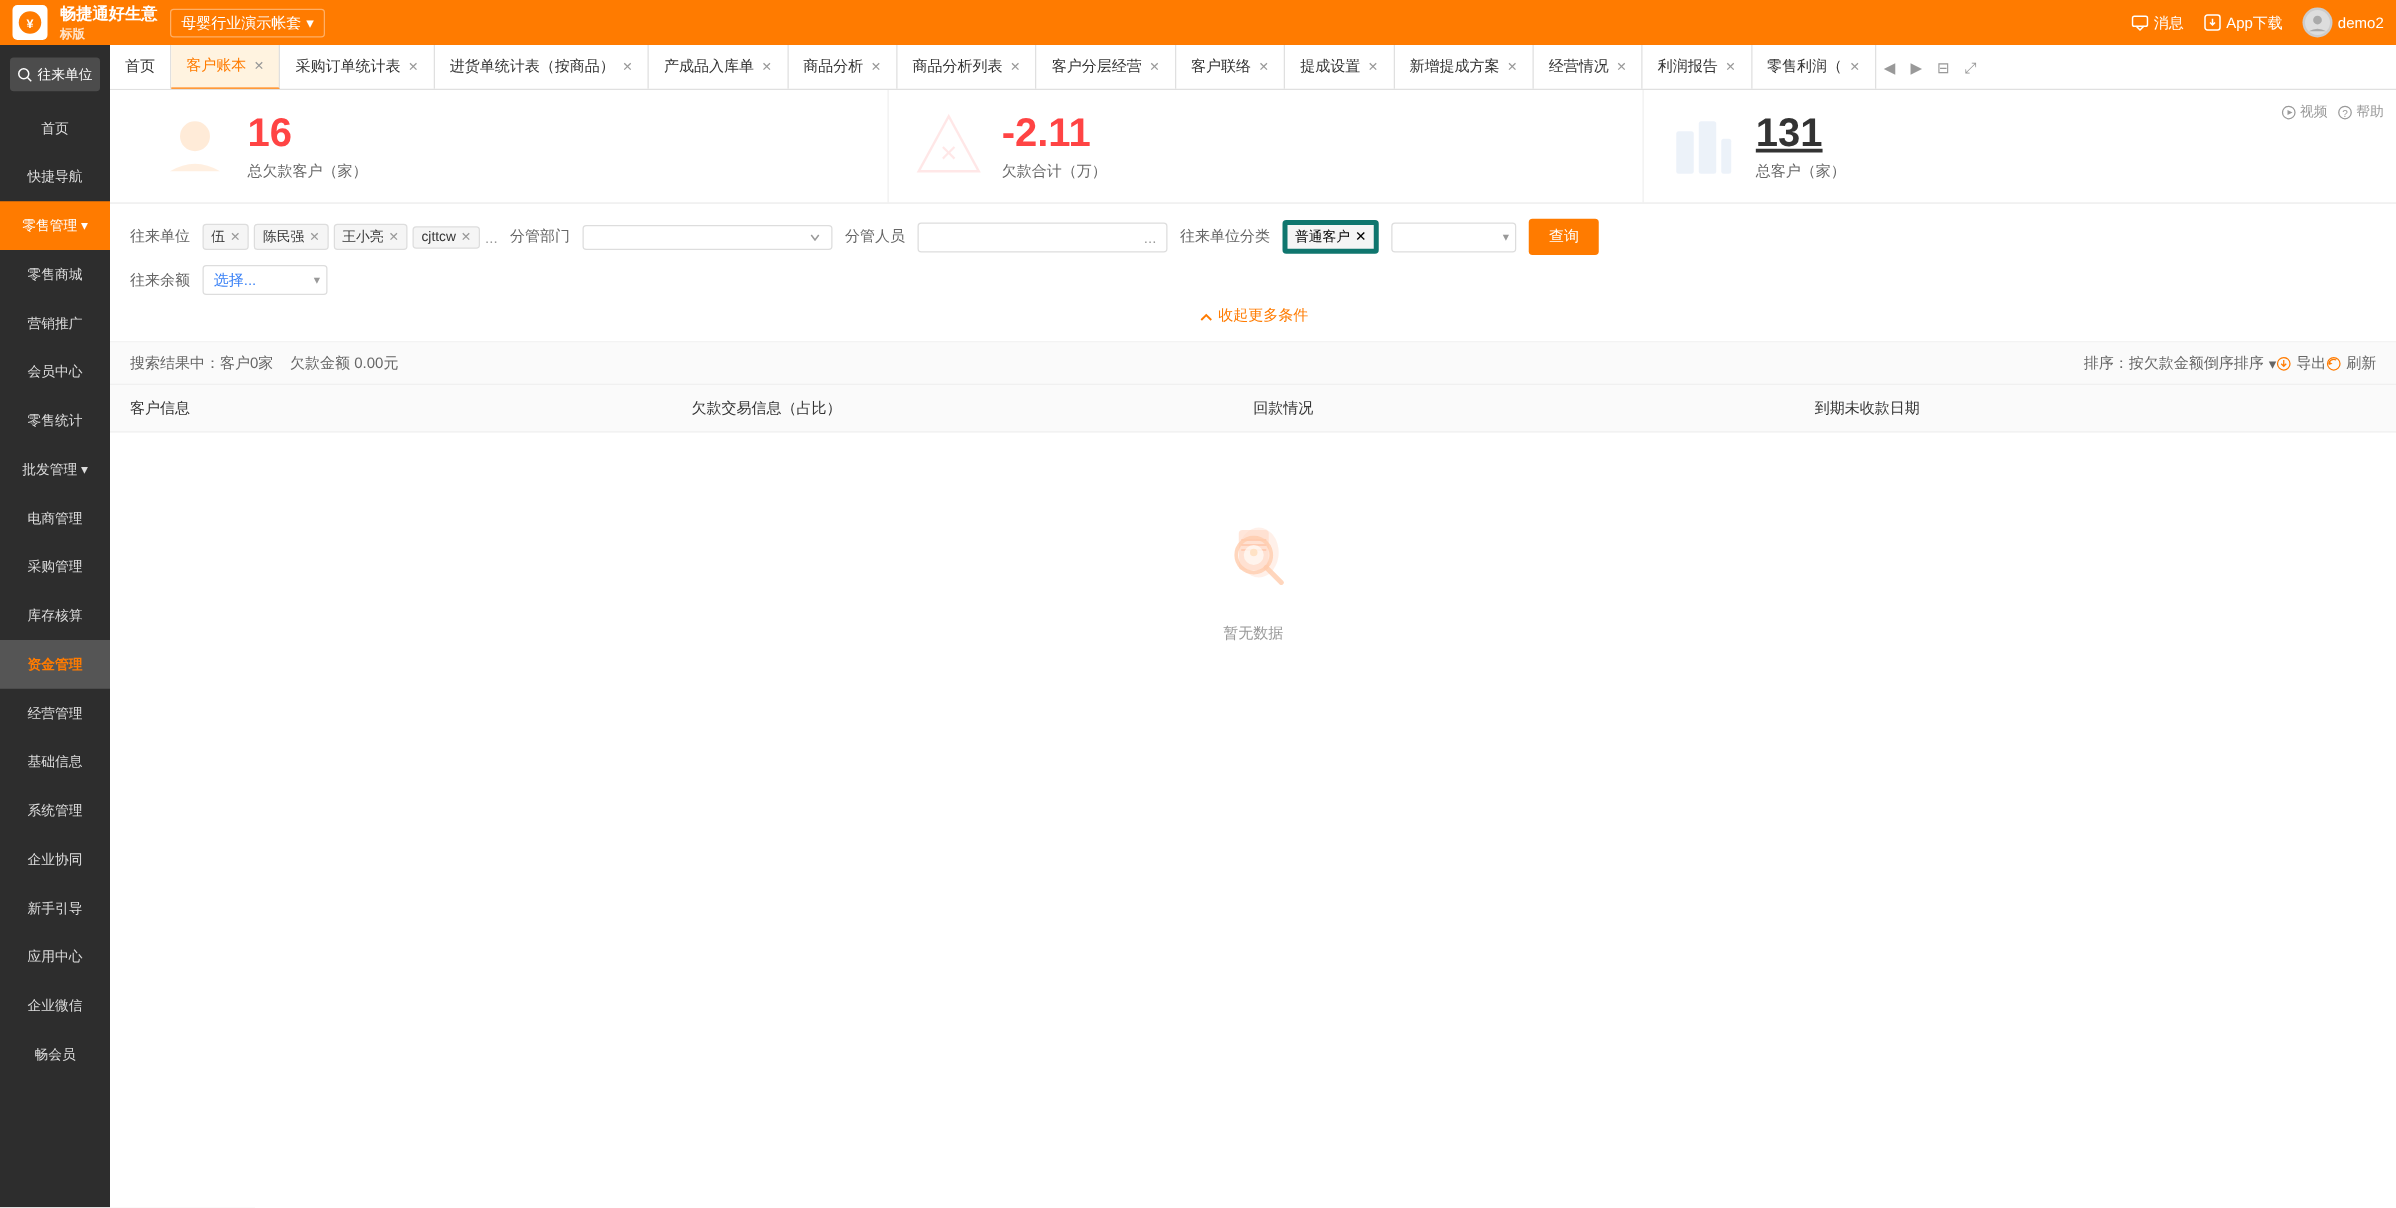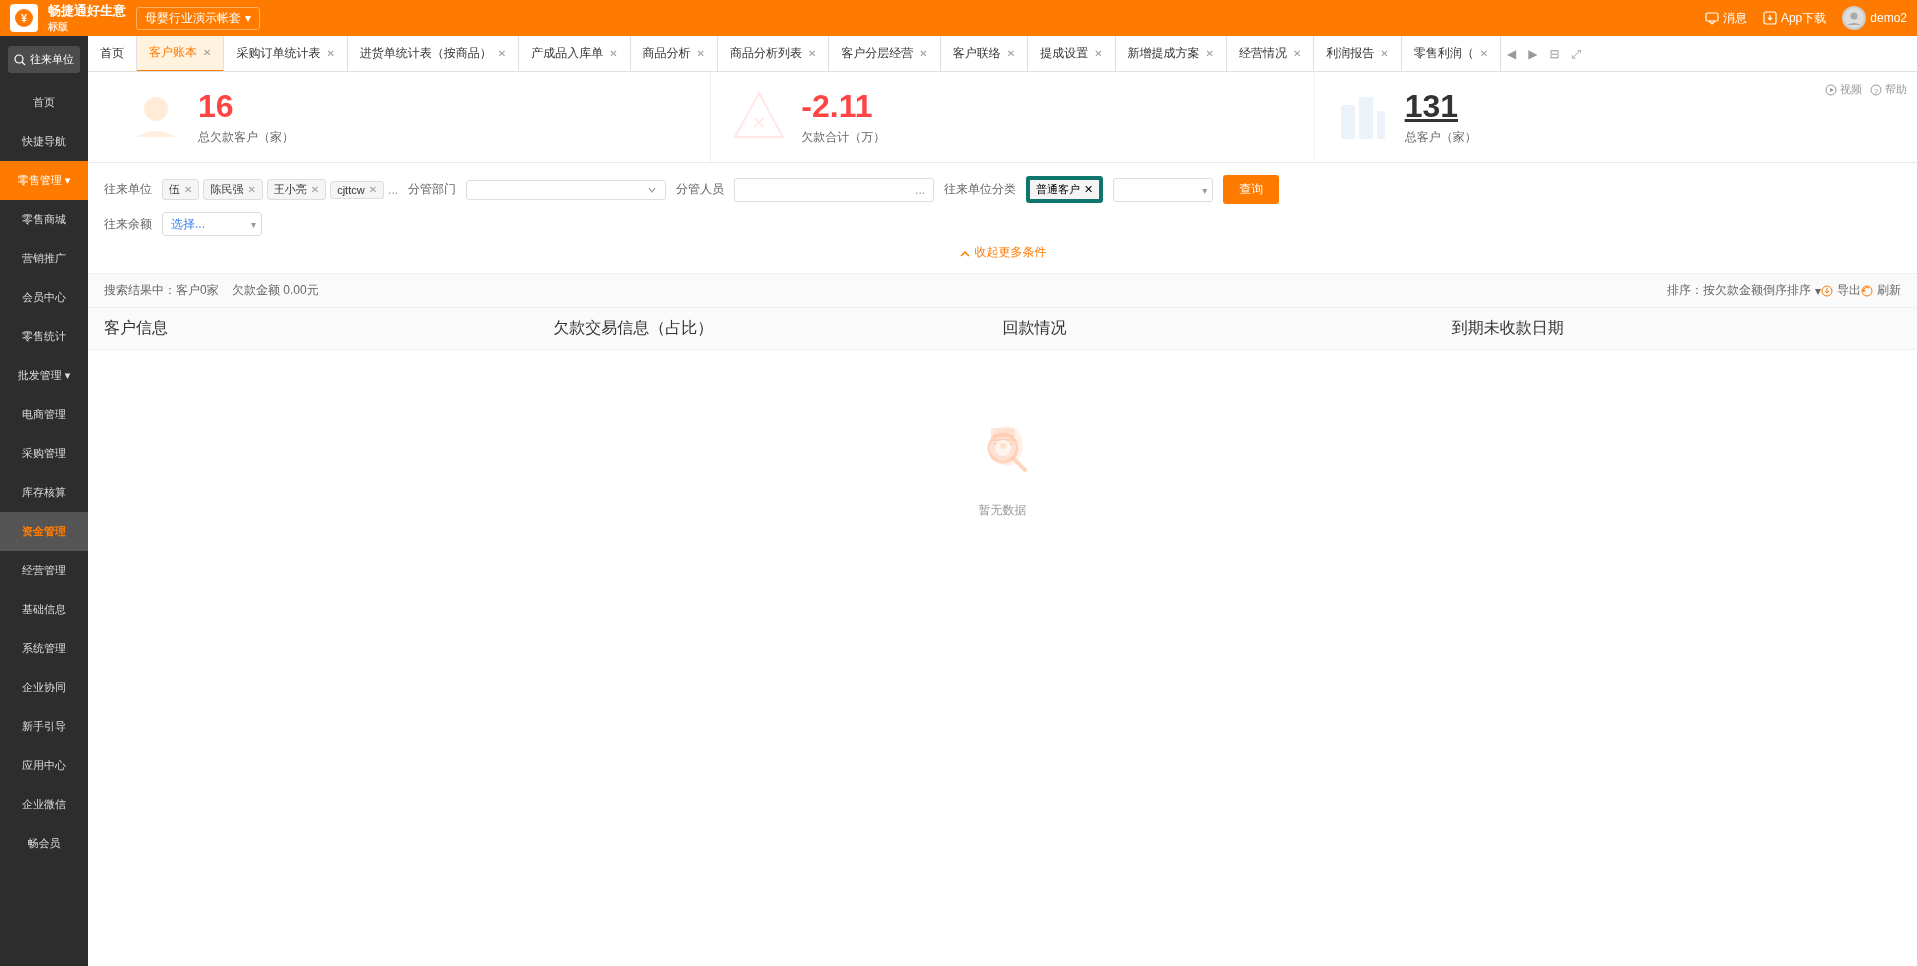--- a/index.html
+++ b/index.html
@@ -62,21 +62,21 @@
     .filter-dots { color: #999; cursor: pointer; }
     .collapse-btn { display: flex; align-items: flex-end; gap: 4px; color: #ff7b00; font-size: 12px; cursor: pointer; justify-content: center; margin-top: 4px; }
 
     
     .summary-row { padding: 8px 16px; font-size: 12px; color: #666; display: flex; align-items: center; justify-content: space-between; background: #fafafa; border-bottom: 1px solid #f0f0f0; }
     .summary-actions { display: flex; align-items: center; }
     .sort-select-wrap { display: flex; align-items: center; gap: 4px; font-size: 12px; color: #666; }
     .action-btn { display: flex; align-items: center; gap: 4px; color: #666; cursor: pointer; font-size: 12px; }
 
     
-    .table-header { display: grid; grid-template-columns: 1fr 1fr 1fr 1fr; padding: 10px 16px; font-size: 16px; color: #333; font-weight: 500; border-bottom: 1px solid #f0f0f0; background: #fafafa; }
+    .table-header { display: grid; grid-template-columns: 1fr 1fr 1fr 1fr; padding: 10px 16px; font-size: 12px; color: #333; font-weight: 500; border-bottom: 1px solid #f0f0f0; background: #fafafa; }
     .empty-state { display: flex; flex-direction: column; align-items: center; justify-content: center; padding: 60px 0; }
     .empty-icon { width: 80px; height: 80px; opacity: 0.6; }
     .empty-text { color: #999; font-size: 12px; margin-top: 12px; }
 
     
     .query-btn { background: #ff7b00; color: #fff; border: none; padding: 6px 16px; border-radius: 3px; cursor: pointer; font-size: 12px; }
 
     
     .ctype-tag { display: inline-flex; align-items: center; gap: 4px; background: #f5f5f5; border: 4px solid #0f766e; border-radius: 3px; padding: 2px 6px; font-size: 11px; }
 

